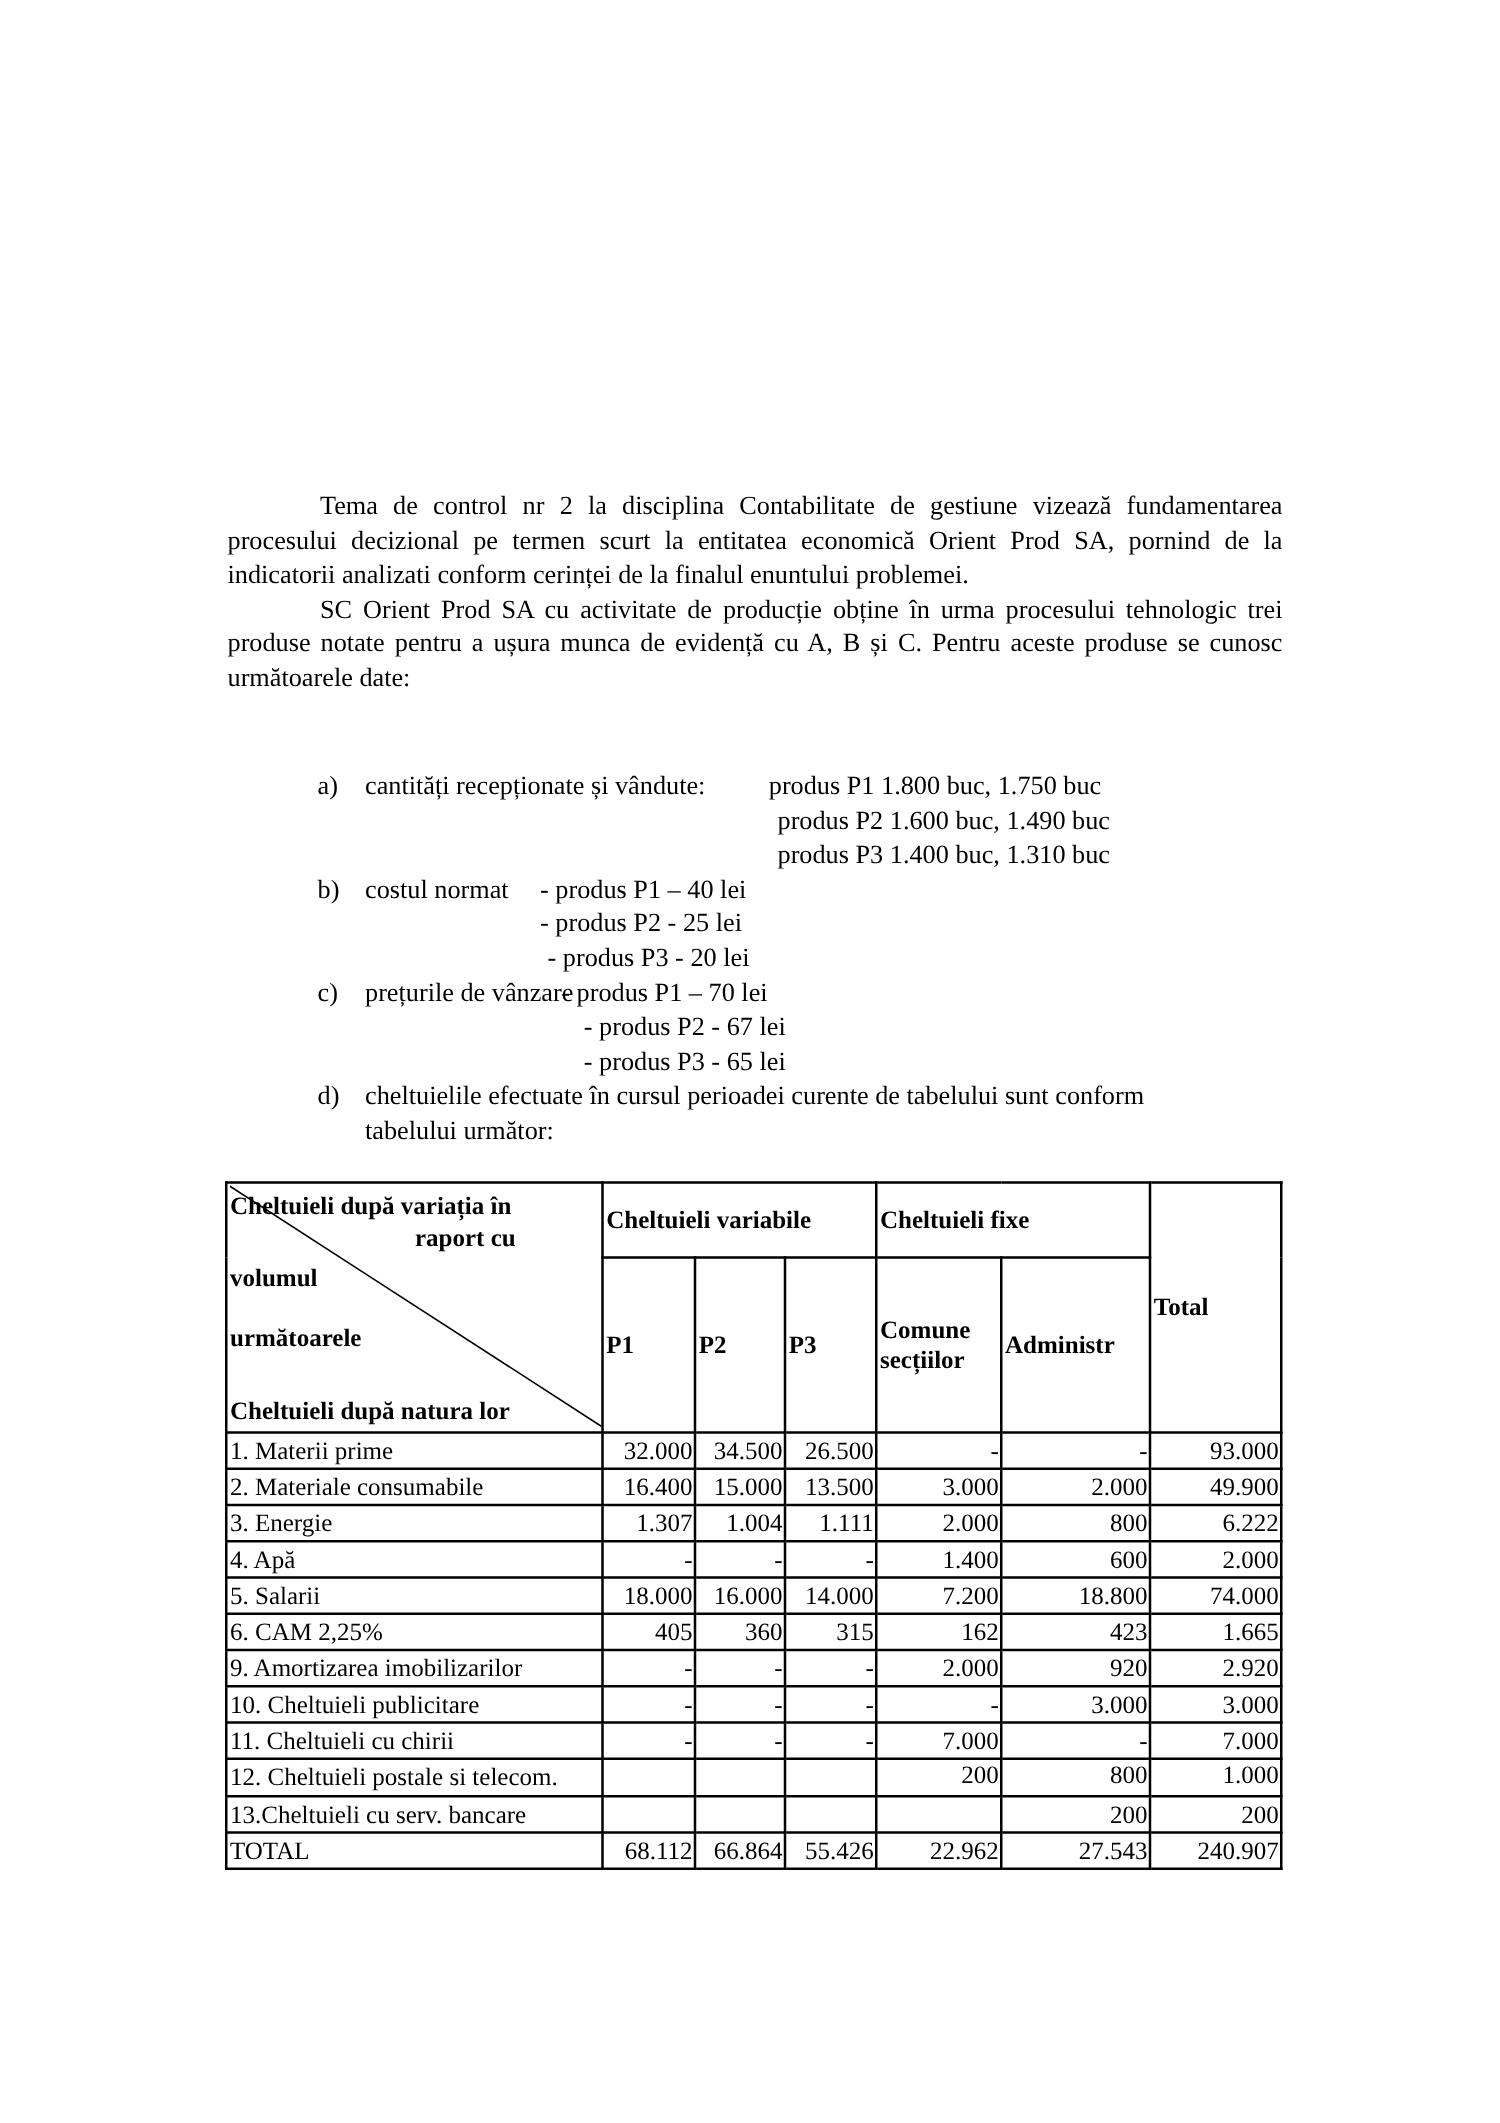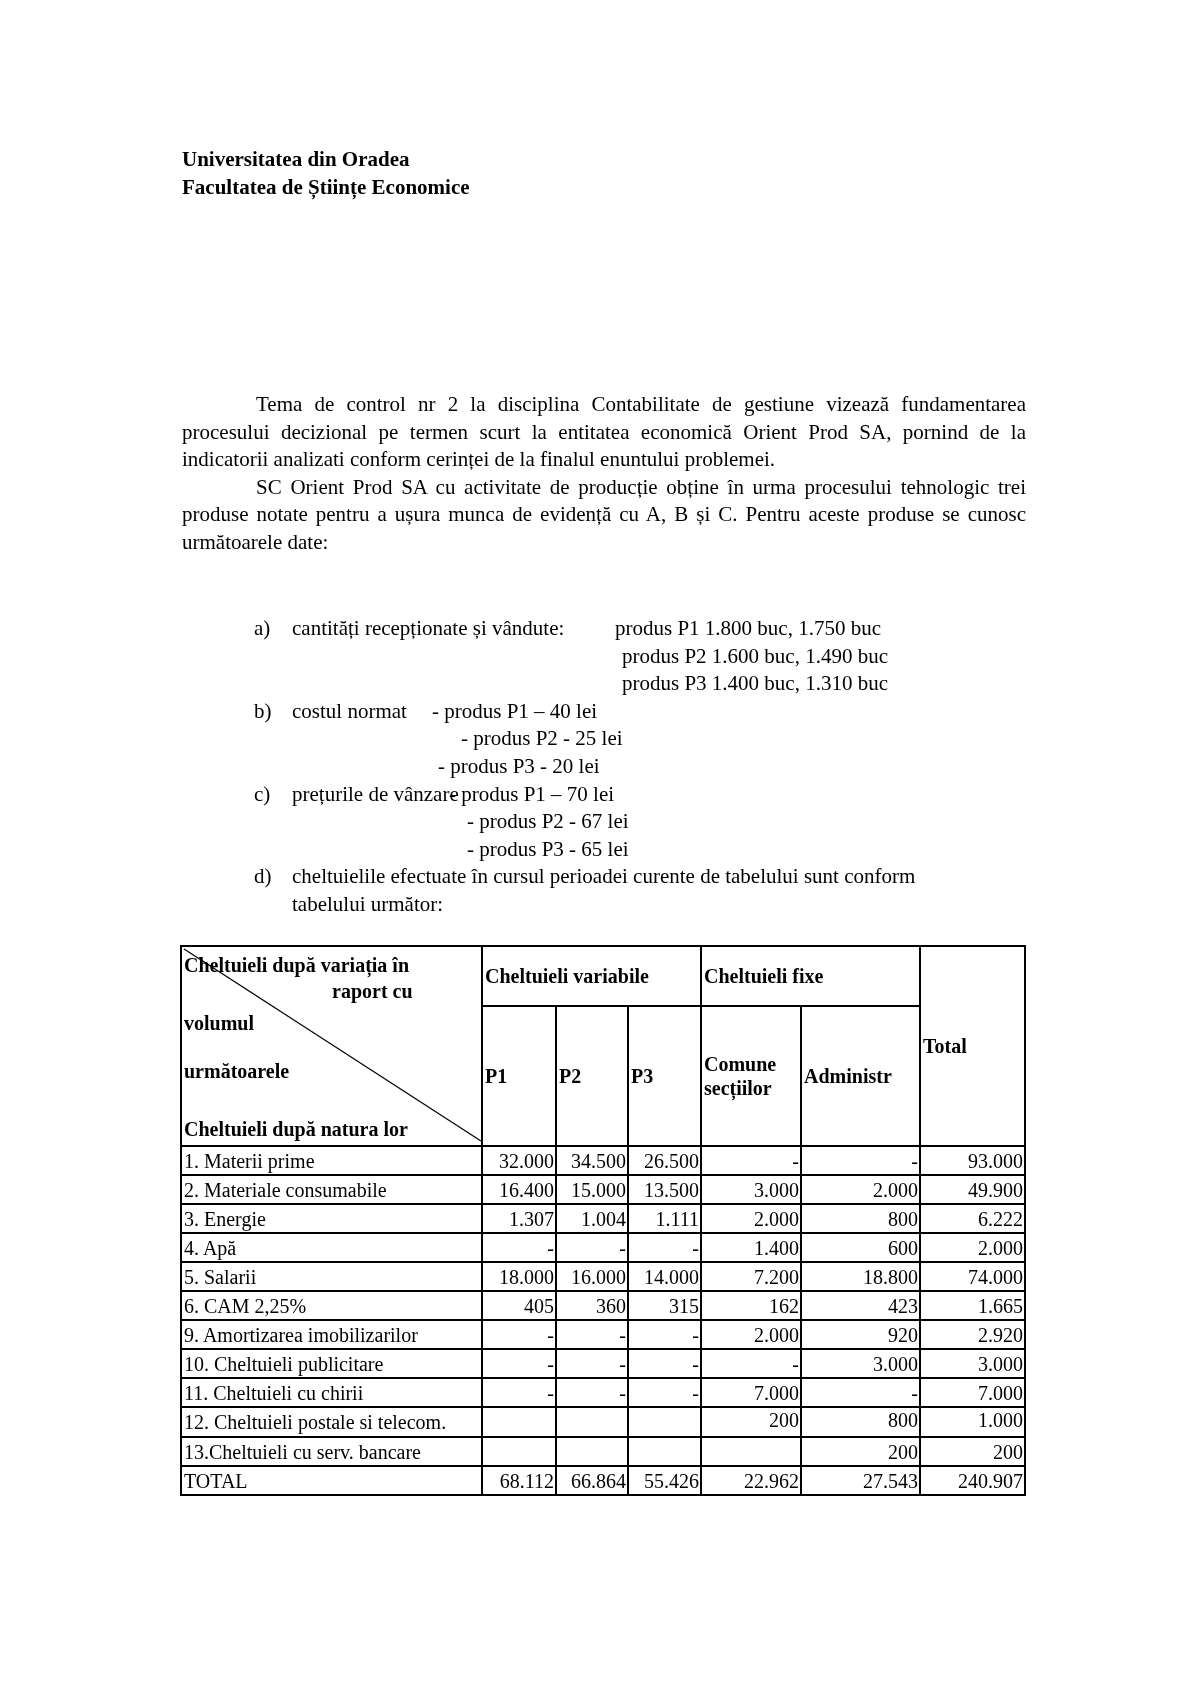--- a/index.html
+++ b/index.html
@@ -117,24 +117,20 @@
       position: absolute;
       white-space: nowrap;
     }
     td.wrap { white-space: normal !important; line-height: 28px !important; }
   </style>
 </head>
 <body>
 
 <div class="page">
 
-  <div class="inst">
-    <div>Universitatea din Oradea</div>
-    <div>Facultatea de Științe Economice</div>
-  </div>
 
 
   <div class="body-text">
     <p>Tema de control nr 2 la disciplina Contabilitate de gestiune vizează fundamentarea procesului decizional pe termen scurt la entitatea economică Orient Prod SA, pornind de la indicatorii analizati conform cerinței de la finalul enuntului problemei.</p>
     <p>SC Orient Prod SA cu activitate de producție obține în urma procesului tehnologic trei produse notate pentru a ușura munca de evidență cu A, B și C. Pentru aceste produse se cunosc următoarele date:</p>
   </div>
 
   <div class="list">
 
     <div class="li">
@@ -148,21 +144,21 @@
     <div class="li">
       <span class="abs" style="left:368px;">produs P3 1.400 buc, 1.310 buc</span>
     </div>
 
     <div class="li">
       <span class="marker">b)</span>
       <span class="txt">costul normat</span>
       <span class="abs" style="left:178px;">- produs P1 – 40 lei</span>
     </div>
     <div class="li">
-      <span class="abs" style="left:178px;margin-left:29px;">- produs P2 - 25 lei</span>
+      <span class="abs" style="left:178px;">- produs P2 - 25 lei</span>
     </div>
     <div class="li">
       <span class="abs" style="left:184px;">- produs P3 - 20 lei</span>
     </div>
 
     <div class="li">
       <span class="marker">c)</span>
       <span class="txt">prețurile de vânzare</span>
       <span class="abs" style="left:195px;">- produs P1 – 70 lei</span>
     </div>

